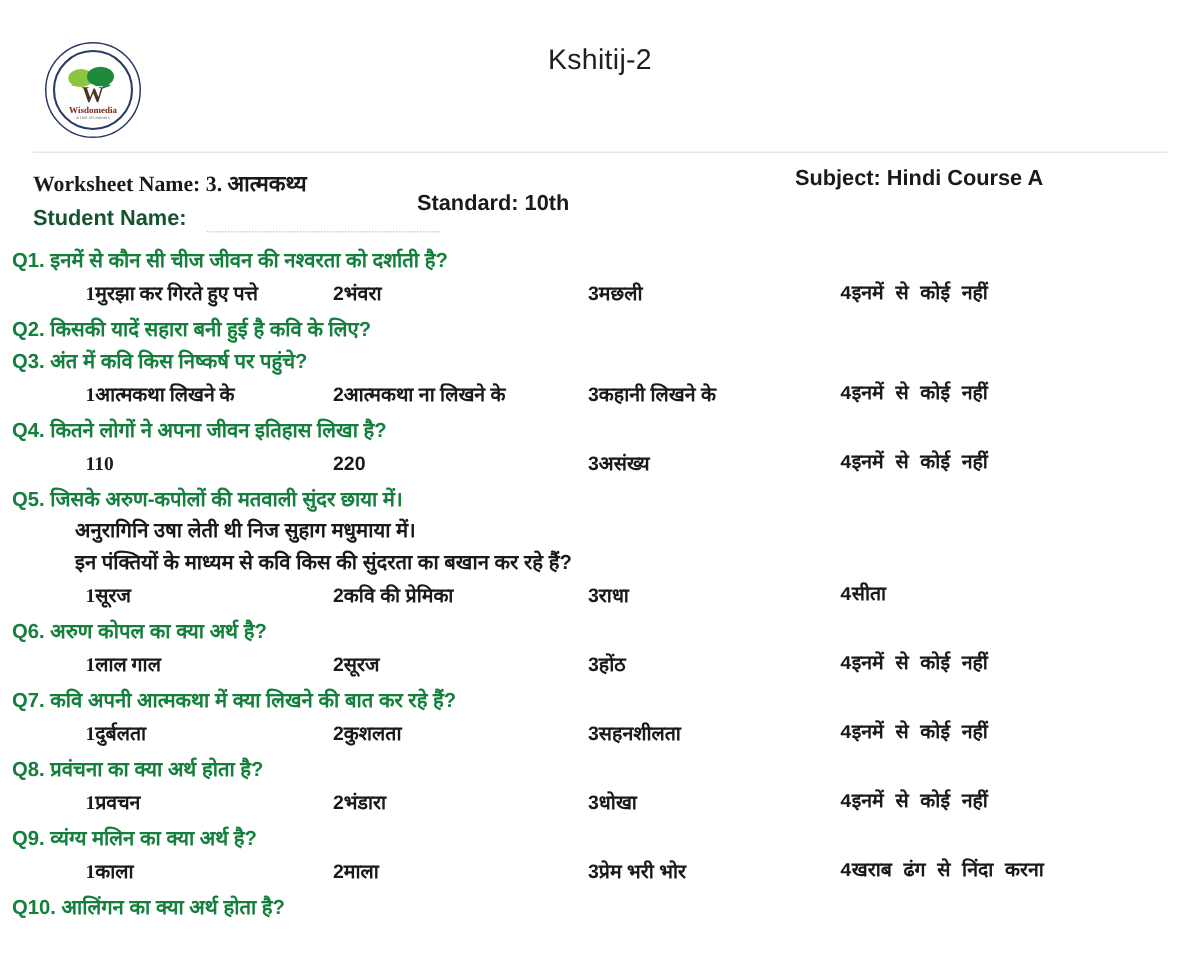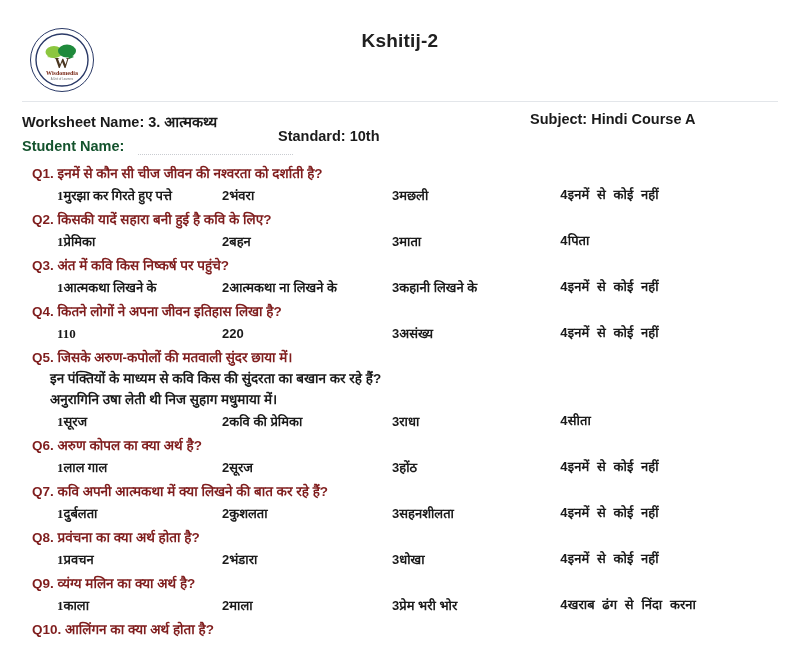--- a/index.html
+++ b/index.html
@@ -40,21 +40,21 @@
     overflow: hidden;
   }
   .logo svg { display: block; }
   .doc-title {
     position: absolute;
     left: 0;
     right: 0;
     top: 30px;
     text-align: center;
     font-size: 19px;
-    font-weight: bold;
+    font-weight: normal;
     letter-spacing: .2px;
     color: #202020;
   }
   .header-rule {
     position: absolute;
     left: 22px;
     right: 22px;
     top: 101px;
     height: 1px;
     background: #e3e6ea;
@@ -74,21 +74,21 @@
     font-weight: bold;
     color: #1a1a1a;
   }
   .meta-row2 {
     position: relative;
     height: 26px;
     font-size: 14.5px;
     font-weight: bold;
     color: #14532d;
   }
-  .m-worksheet { position: absolute; left: 22px; top: 3px; white-space: nowrap; }
+  .m-worksheet { position: absolute; left: 22px; top: 3px; white-space: nowrap; font-family: Liberation Serif, serif; }
   .m-standard  { position: absolute; left: 278px; top: 3px; white-space: nowrap; margin-top: 17px; }
   .m-subject   { position: absolute; left: 530px; top: 3px; white-space: nowrap; text-align: center; }
   .m-student   { position: absolute; left: 22px; top: 3px; white-space: nowrap; }
   .student-line {
     position: absolute;
     left: 138px;
     top: 19px;
     width: 155px;
     border-bottom: 1px dotted #c9ccd1;
   }
@@ -96,25 +96,25 @@
   
   .questions {
     position: absolute;
     left: 0;
     top: 163px;
     width: 800px;
   }
   .qblock { position: relative; }
   .qtext {
     position: relative;
-    padding-left: 32px;
+    padding-left: 8px;
     font-size: 13.5px;
     line-height: 21px;
     font-weight: bold;
-    color: #7f1d1d;
+    color: #15803d;
     white-space: nowrap;
   }
   .qtext .qnum { display: inline-block; }
   .qcont {
     position: relative;
     padding-left: 50px;
     font-size: 13.5px;
     line-height: 21px;
     font-weight: bold;
     color: #1a1a1a;
@@ -180,26 +180,20 @@
         <div class="qtext"><span class="qnum">Q1.</span><span> इनमें से कौन सी चीज जीवन की नश्वरता को दर्शाती है?</span></div>
         <div class="opts">
           <div class="opt opt-1"><span class="onum">1</span><span>मुरझा कर गिरते हुए पत्ते</span></div>
           <div class="opt opt-2"><span class="onum">2</span><span>भंवरा</span></div>
           <div class="opt opt-3"><span class="onum">3</span><span>मछली</span></div>
           <div class="opt opt-4"><span class="onum">4</span><span>इनमें से कोई नहीं</span></div>
         </div>
       </div>
       <div class="qblock">
         <div class="qtext"><span class="qnum">Q2.</span><span> किसकी यादें सहारा बनी हुई है कवि के लिए?</span></div>
-        <div class="opts">
-          <div class="opt opt-1"><span class="onum">1</span><span>प्रेमिका</span></div>
-          <div class="opt opt-2"><span class="onum">2</span><span>बहन</span></div>
-          <div class="opt opt-3"><span class="onum">3</span><span>माता</span></div>
-          <div class="opt opt-4"><span class="onum">4</span><span>पिता</span></div>
-        </div>
       </div>
       <div class="qblock">
         <div class="qtext"><span class="qnum">Q3.</span><span> अंत में कवि किस निष्कर्ष पर पहुंचे?</span></div>
         <div class="opts">
           <div class="opt opt-1"><span class="onum">1</span><span>आत्मकथा लिखने के</span></div>
           <div class="opt opt-2"><span class="onum">2</span><span>आत्मकथा ना लिखने के</span></div>
           <div class="opt opt-3"><span class="onum">3</span><span>कहानी लिखने के</span></div>
           <div class="opt opt-4"><span class="onum">4</span><span>इनमें से कोई  नहीं</span></div>
         </div>
       </div>
@@ -207,22 +201,22 @@
         <div class="qtext"><span class="qnum">Q4.</span><span> कितने लोगों ने अपना जीवन इतिहास लिखा है?</span></div>
         <div class="opts">
           <div class="opt opt-1"><span class="onum">1</span><span>10</span></div>
           <div class="opt opt-2"><span class="onum">2</span><span>20</span></div>
           <div class="opt opt-3"><span class="onum">3</span><span>असंख्य</span></div>
           <div class="opt opt-4"><span class="onum">4</span><span>इनमें से कोई नहीं</span></div>
         </div>
       </div>
       <div class="qblock">
         <div class="qtext"><span class="qnum">Q5.</span><span> जिसके अरुण-कपोलों की मतवाली सुंदर छाया में।</span></div>
+        <div class="qcont">अनुरागिनि उषा लेती थी निज सुहाग मधुमाया में।</div>
         <div class="qcont">इन पंक्तियों के माध्यम से कवि किस की सुंदरता का बखान कर रहे हैं?</div>
-        <div class="qcont">अनुरागिनि उषा लेती थी निज सुहाग मधुमाया में।</div>
         <div class="opts">
           <div class="opt opt-1"><span class="onum">1</span><span>सूरज</span></div>
           <div class="opt opt-2"><span class="onum">2</span><span>कवि की प्रेमिका</span></div>
           <div class="opt opt-3"><span class="onum">3</span><span>राधा</span></div>
           <div class="opt opt-4"><span class="onum">4</span><span>सीता</span></div>
         </div>
       </div>
       <div class="qblock">
         <div class="qtext"><span class="qnum">Q6.</span><span> अरुण कोपल का क्या अर्थ है?</span></div>
         <div class="opts">

